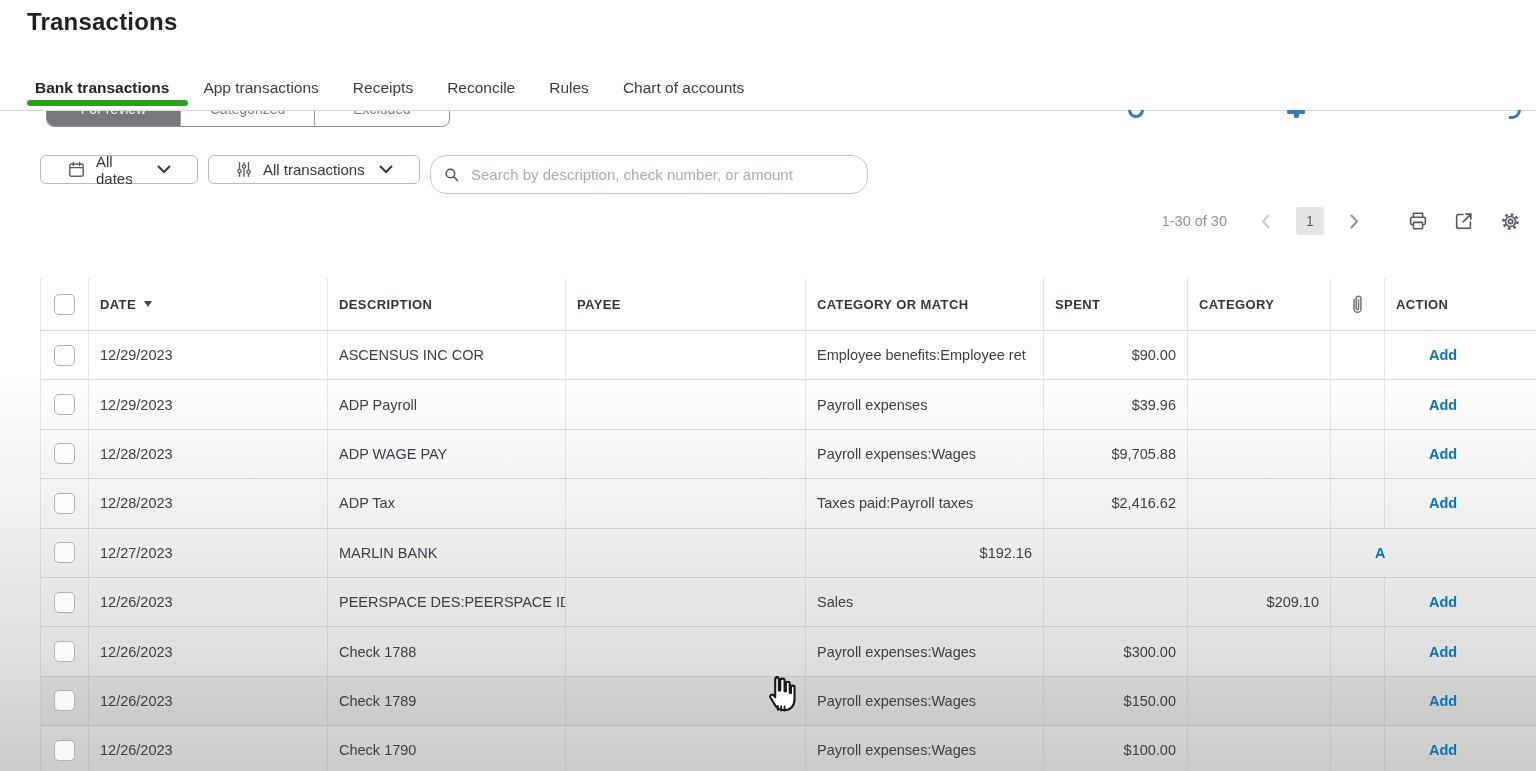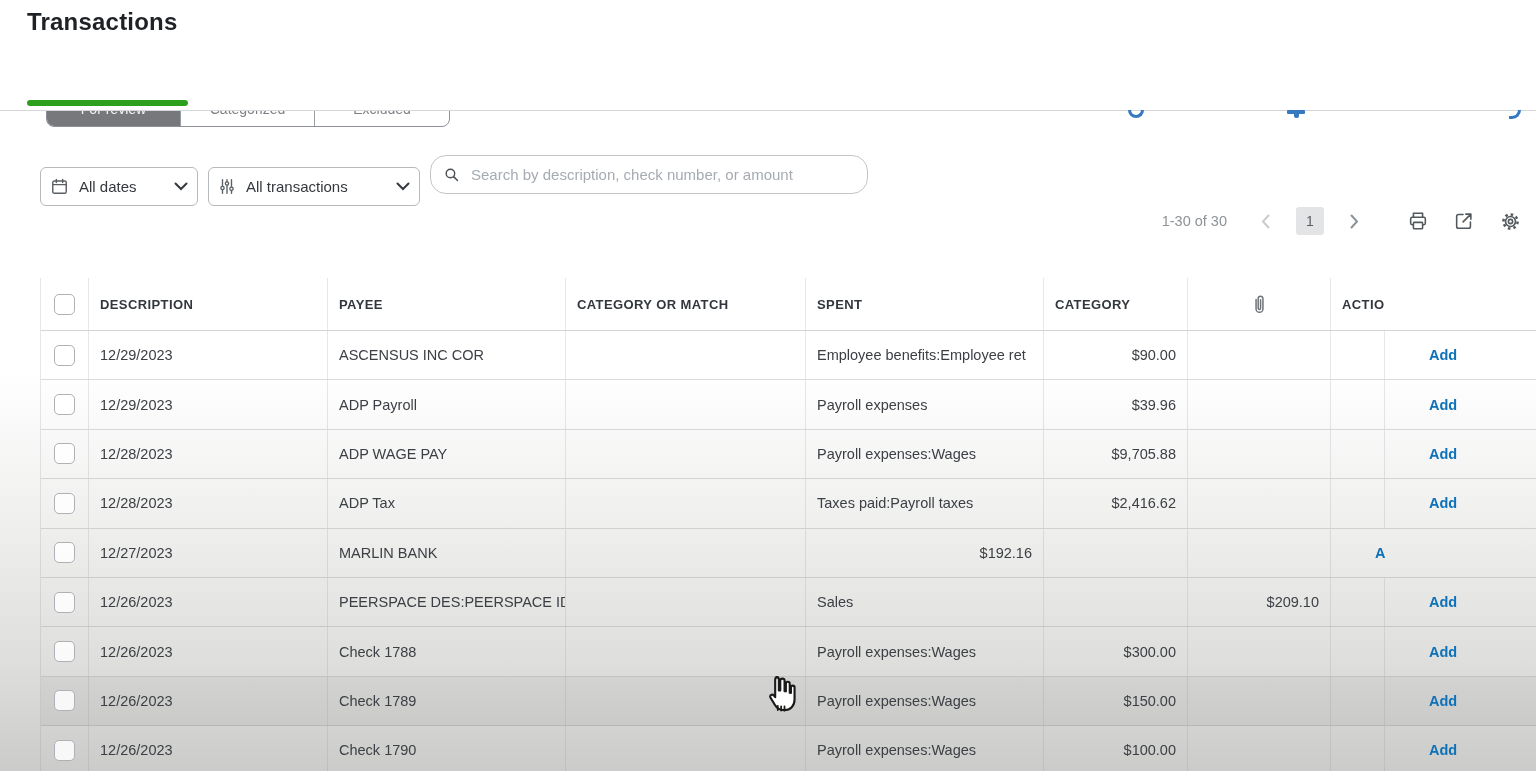--- a/index.html
+++ b/index.html
@@ -23,21 +23,21 @@
   .review-tab:last-child{border-right:none;}
   .review-tab.selected{background:#77787b;color:#f4f4f4;}
 
   
   .frag-arc-left{position:absolute;left:1128px;top:110px;width:16px;height:8px;border:3px solid #3679c0;border-top:none;border-radius:0 0 9px 9px;box-sizing:border-box;}
   .frag-bar{position:absolute;left:1287px;top:110px;width:18px;height:4px;background:#3679c0;border-radius:1px;}
   .frag-stem{position:absolute;left:1294px;top:113px;width:5px;height:5px;background:#3679c0;border-radius:0 0 2px 2px;}
   .frag-arc-right{position:absolute;left:1509px;top:110px;width:12px;height:9px;border:3px solid #3679c0;border-left:none;border-top:none;border-radius:0 0 10px 0;box-sizing:border-box;}
 
   
-  .dropdown{position:absolute;top:167px;height:39px;border:1px solid #b7babd;border-radius:6px;display:flex;align-items:center;padding:0 9px;gap:10px;box-sizing:border-box;background:transparent;cursor:pointer;}
+  .dropdown{position:absolute;top:155px;height:29px;border:1px solid #b7babd;border-radius:6px;display:flex;align-items:center;padding:0 26px;gap:10px;box-sizing:border-box;background:transparent;cursor:pointer;}
   .dropdown .lbl{font-size:15px;color:#34383c;}
   .dd-dates{left:40px;width:158px;}
   .dd-type{left:208px;width:212px;}
   .chev-down{margin-left:auto;flex:0 0 auto;}
   .searchbox{position:absolute;left:430px;top:155px;width:438px;height:39px;border:1px solid #c3c6c9;border-radius:16px;display:flex;align-items:center;padding:0 12px;gap:9px;box-sizing:border-box;background:rgba(255,255,255,.9);}
   .searchbox input{border:0;outline:0;flex:1;font-size:15px;color:#34383c;background:transparent;font-family:"Liberation Sans",sans-serif;}
   .searchbox input::placeholder{color:#a6abb1;}
 
   
   .toolbar{position:absolute;top:204px;right:14px;height:34px;display:flex;align-items:center;}
@@ -68,20 +68,28 @@
 
   svg{display:block;}
 </style>
 </head>
 <body>
 
 <div id="app">
 
   <div class="page-title">Transactions</div>
 
+  <div class="tabbar">
+      <span class="tab active">Bank transactions</span>
+      <span class="tab">App transactions</span>
+      <span class="tab">Receipts</span>
+      <span class="tab">Reconcile</span>
+      <span class="tab">Rules</span>
+      <span class="tab">Chart of accounts</span>
+    </div>
   <div class="tab-indicator"></div>
   <div class="header-divider"></div>
 
   <div class="review-strip">
     <div class="review-tabs">
         <span class="review-tab selected">For review</span>
         <span class="review-tab">Categorized</span>
         <span class="review-tab">Excluded</span>
       </div>
   </div>
@@ -168,20 +176,24 @@
         <circle cx="12" cy="12" r="5.2" stroke="#53585d" stroke-width="1.7"></circle>
         <circle cx="12" cy="12" r="2.2" stroke="#53585d" stroke-width="1.7"></circle>
       </svg>
     </span>
   </div>
 
   <div class="tbl">
     <div class="trow thead">
       <div class="cell c-check">
         <span class="checkbox"></span>
+      </div>
+      <div class="cell">
+        <span>DATE</span>
+        <span class="sort-caret"></span>
       </div>
       <div class="cell">DESCRIPTION</div>
       <div class="cell">PAYEE</div>
       <div class="cell">CATEGORY OR MATCH</div>
       <div class="cell">SPENT</div>
       <div class="cell">CATEGORY</div>
       <div class="cell c-clip">
         <span>
           <svg width="15" height="23" viewBox="0 0 24 34" fill="none" stroke="#6f7378" stroke-width="2.4" stroke-linecap="round">
             <path d="M6.5 9v15a5.5 5.5 0 0 0 11 0V7.5a3.8 3.8 0 0 0-7.6 0V23a1.9 1.9 0 0 0 3.8 0V9.5"></path>

